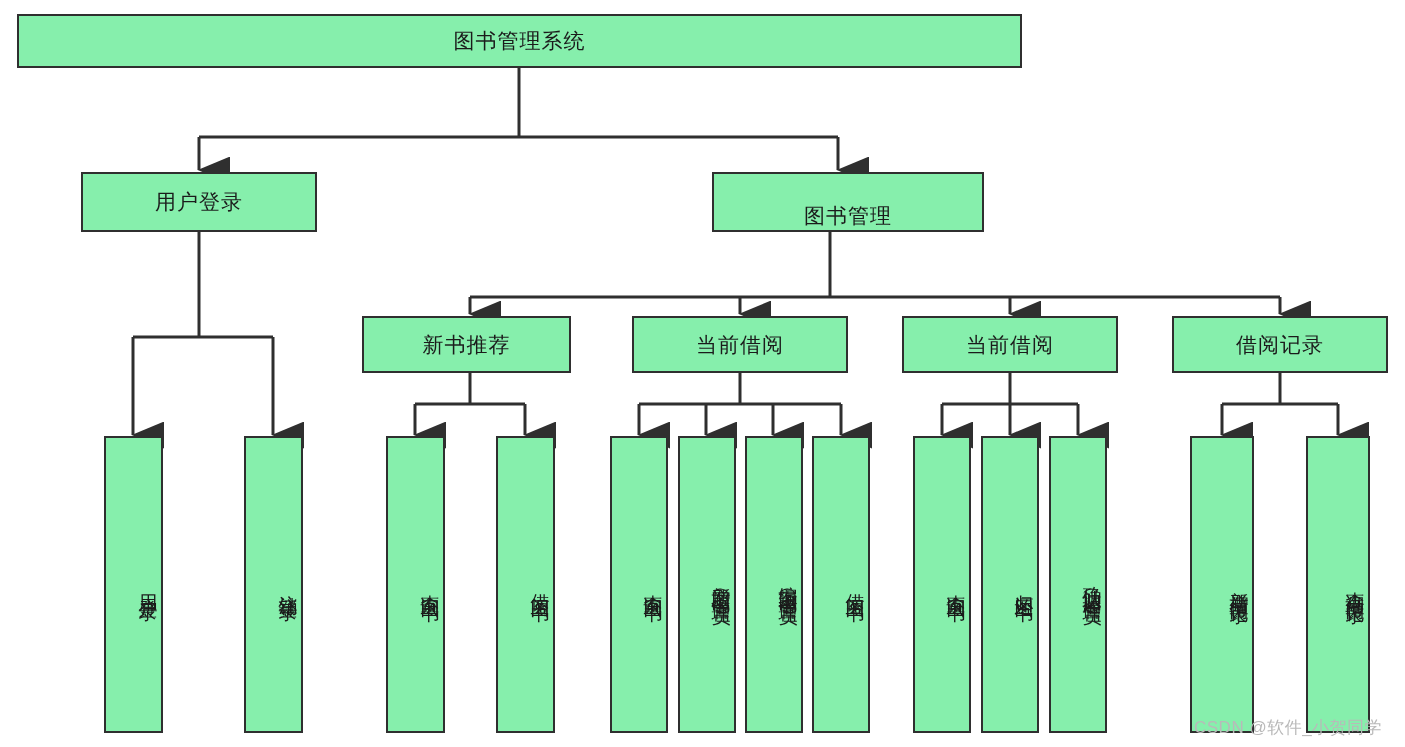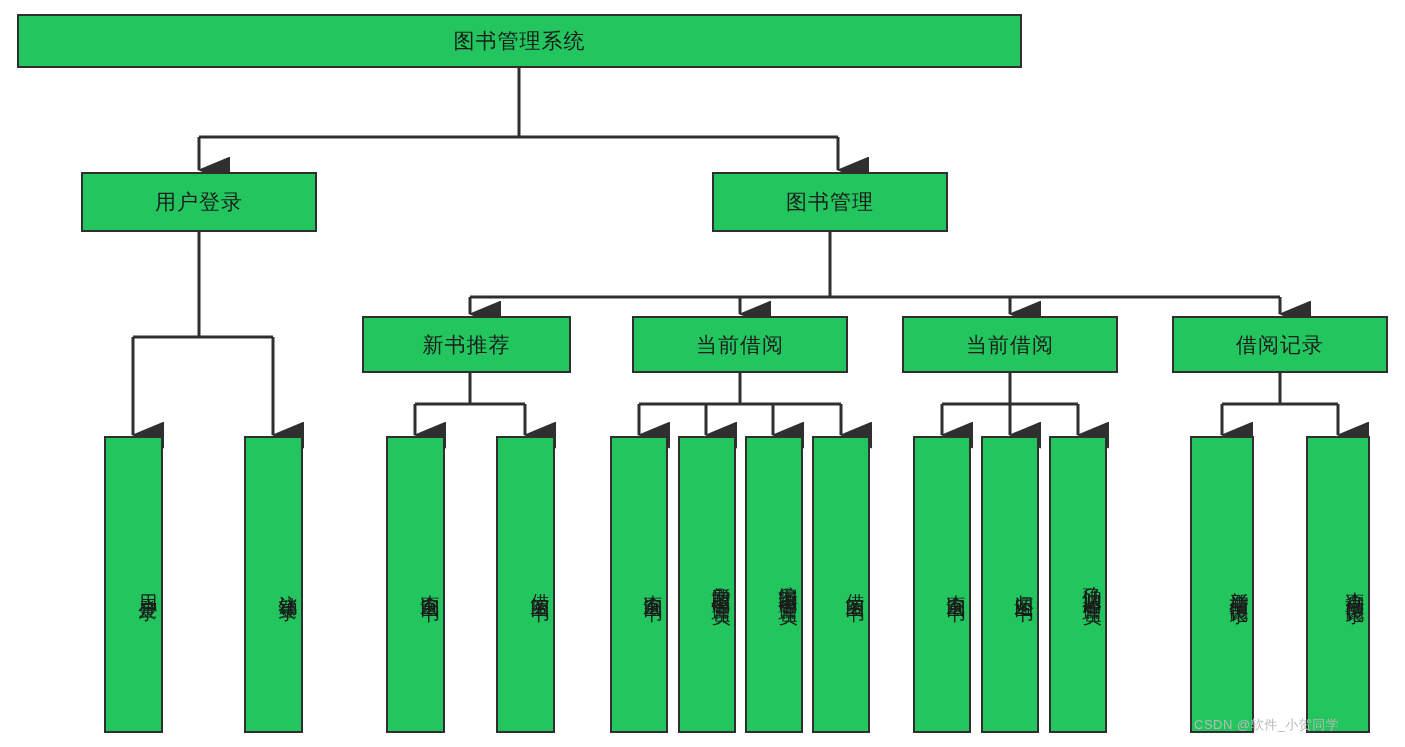--- a/index.html
+++ b/index.html
@@ -2,21 +2,21 @@
 <html><head>
 <meta charset="utf-8">
 <style>
   html,body{margin:0;padding:0;background:#ffffff;}
   body{font-family:"Liberation Sans","DejaVu Sans",sans-serif;}
   #stage{position:relative;width:1405px;height:747px;background:#ffffff;overflow:hidden;}
   #wires{position:absolute;left:0;top:0;width:1405px;height:747px;pointer-events:none;}
   .node{
     position:absolute;
     box-sizing:border-box;
-    background:#22c55e;
+    background:#86efac;
     border:2.5px solid #2f2f2f;
     display:flex;
     align-items:center;
     justify-content:center;
     color:#1b1b1b;
   }
   .node.h{
     font-size:21px;
     letter-spacing:1px;
   }
@@ -30,21 +30,21 @@
     align-items:flex-start;
     justify-content:center;
   }
   .node.v .lbl{
     writing-mode:vertical-rl;
     text-orientation:upright;
     white-space:nowrap;
   }
   .watermark{
     position:absolute;
-    font-size:13px;
+    font-size:17px;
     color:#b9b9b9;
     white-space:nowrap;
     letter-spacing:0.5px;
   }
 </style>
 </head>
 <body>
 
 <div id="stage">
 
@@ -100,21 +100,21 @@
   </svg>
 
   <div class="node h" style="left:17px;top:14px;width:1005px;height:54px;">
     <span class="lbl">图书管理系统</span>
   </div>
 
   <div class="node h" style="left:81px;top:172px;width:236px;height:60px;">
     <span class="lbl">用户登录</span>
   </div>
 
-  <div class="node h" style="left:712px;top:172px;width:236px;height:60px;">
+  <div class="node h" style="left:712px;top:172px;width:272px;height:60px;align-items:flex-end;">
     <span class="lbl">图书管理</span>
   </div>
 
   <div class="node h" style="left:362px;top:316px;width:209px;height:57px;">
     <span class="lbl">新书推荐</span>
   </div>
 
   <div class="node h" style="left:632px;top:316px;width:216px;height:57px;">
     <span class="lbl">当前借阅</span>
   </div>

